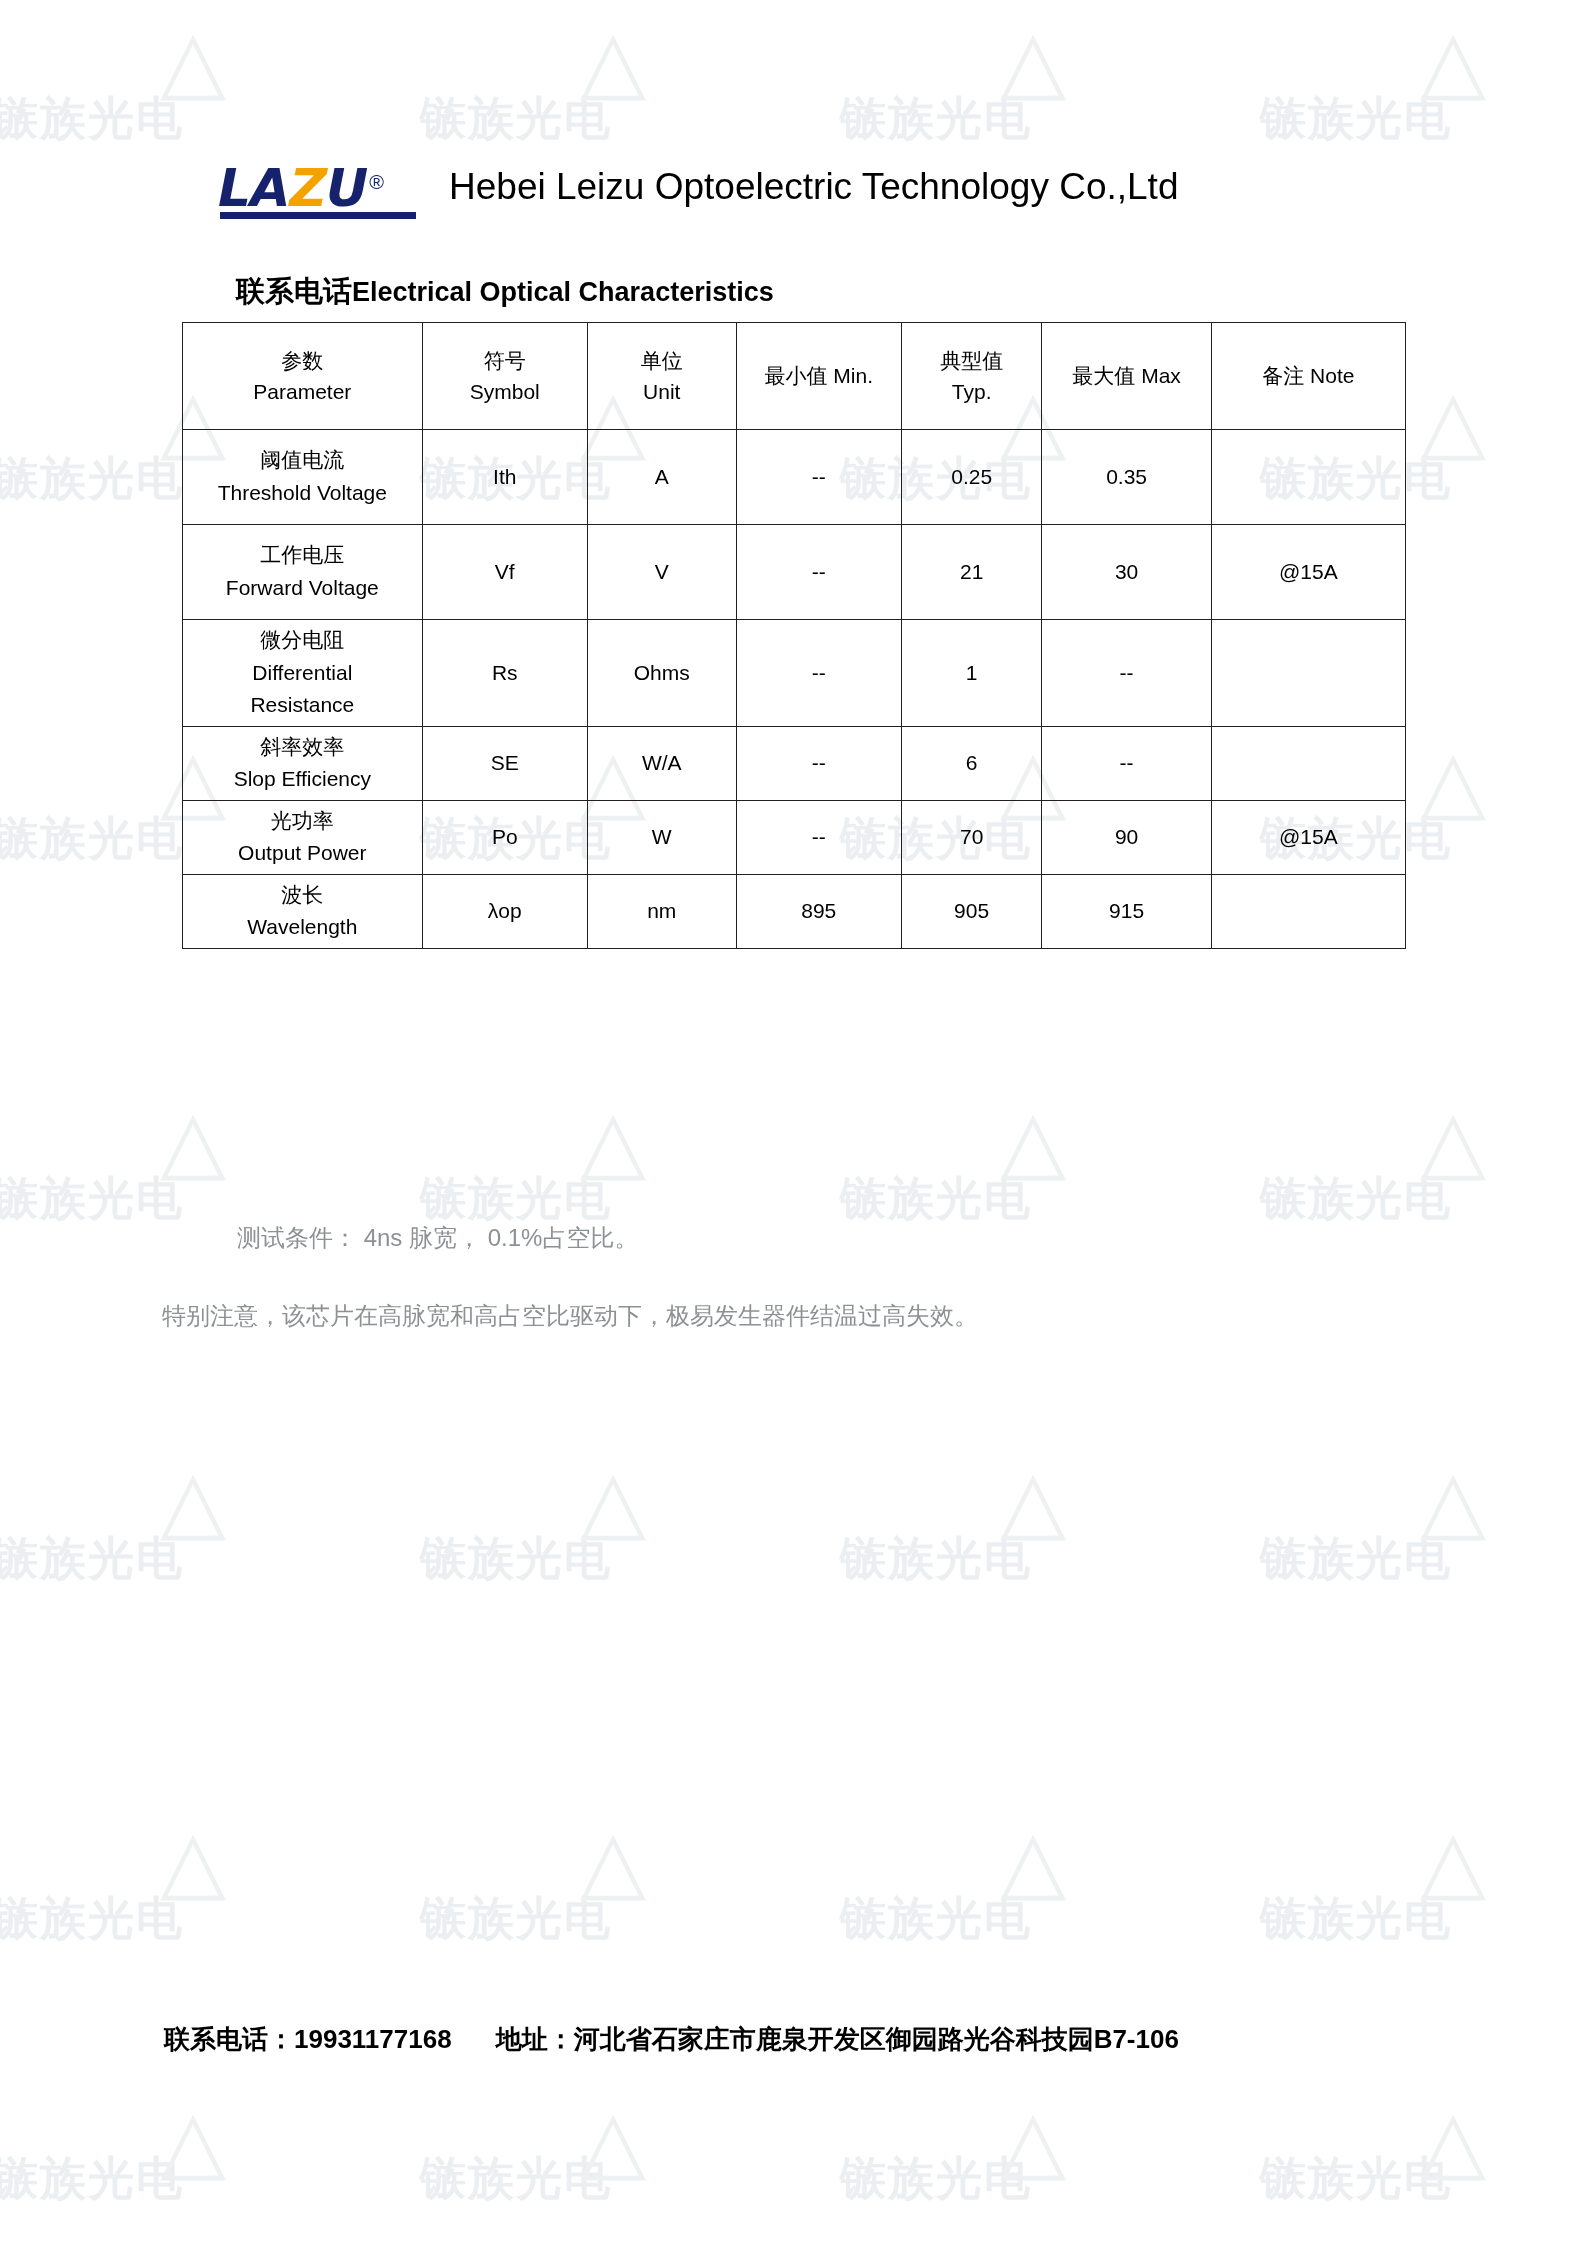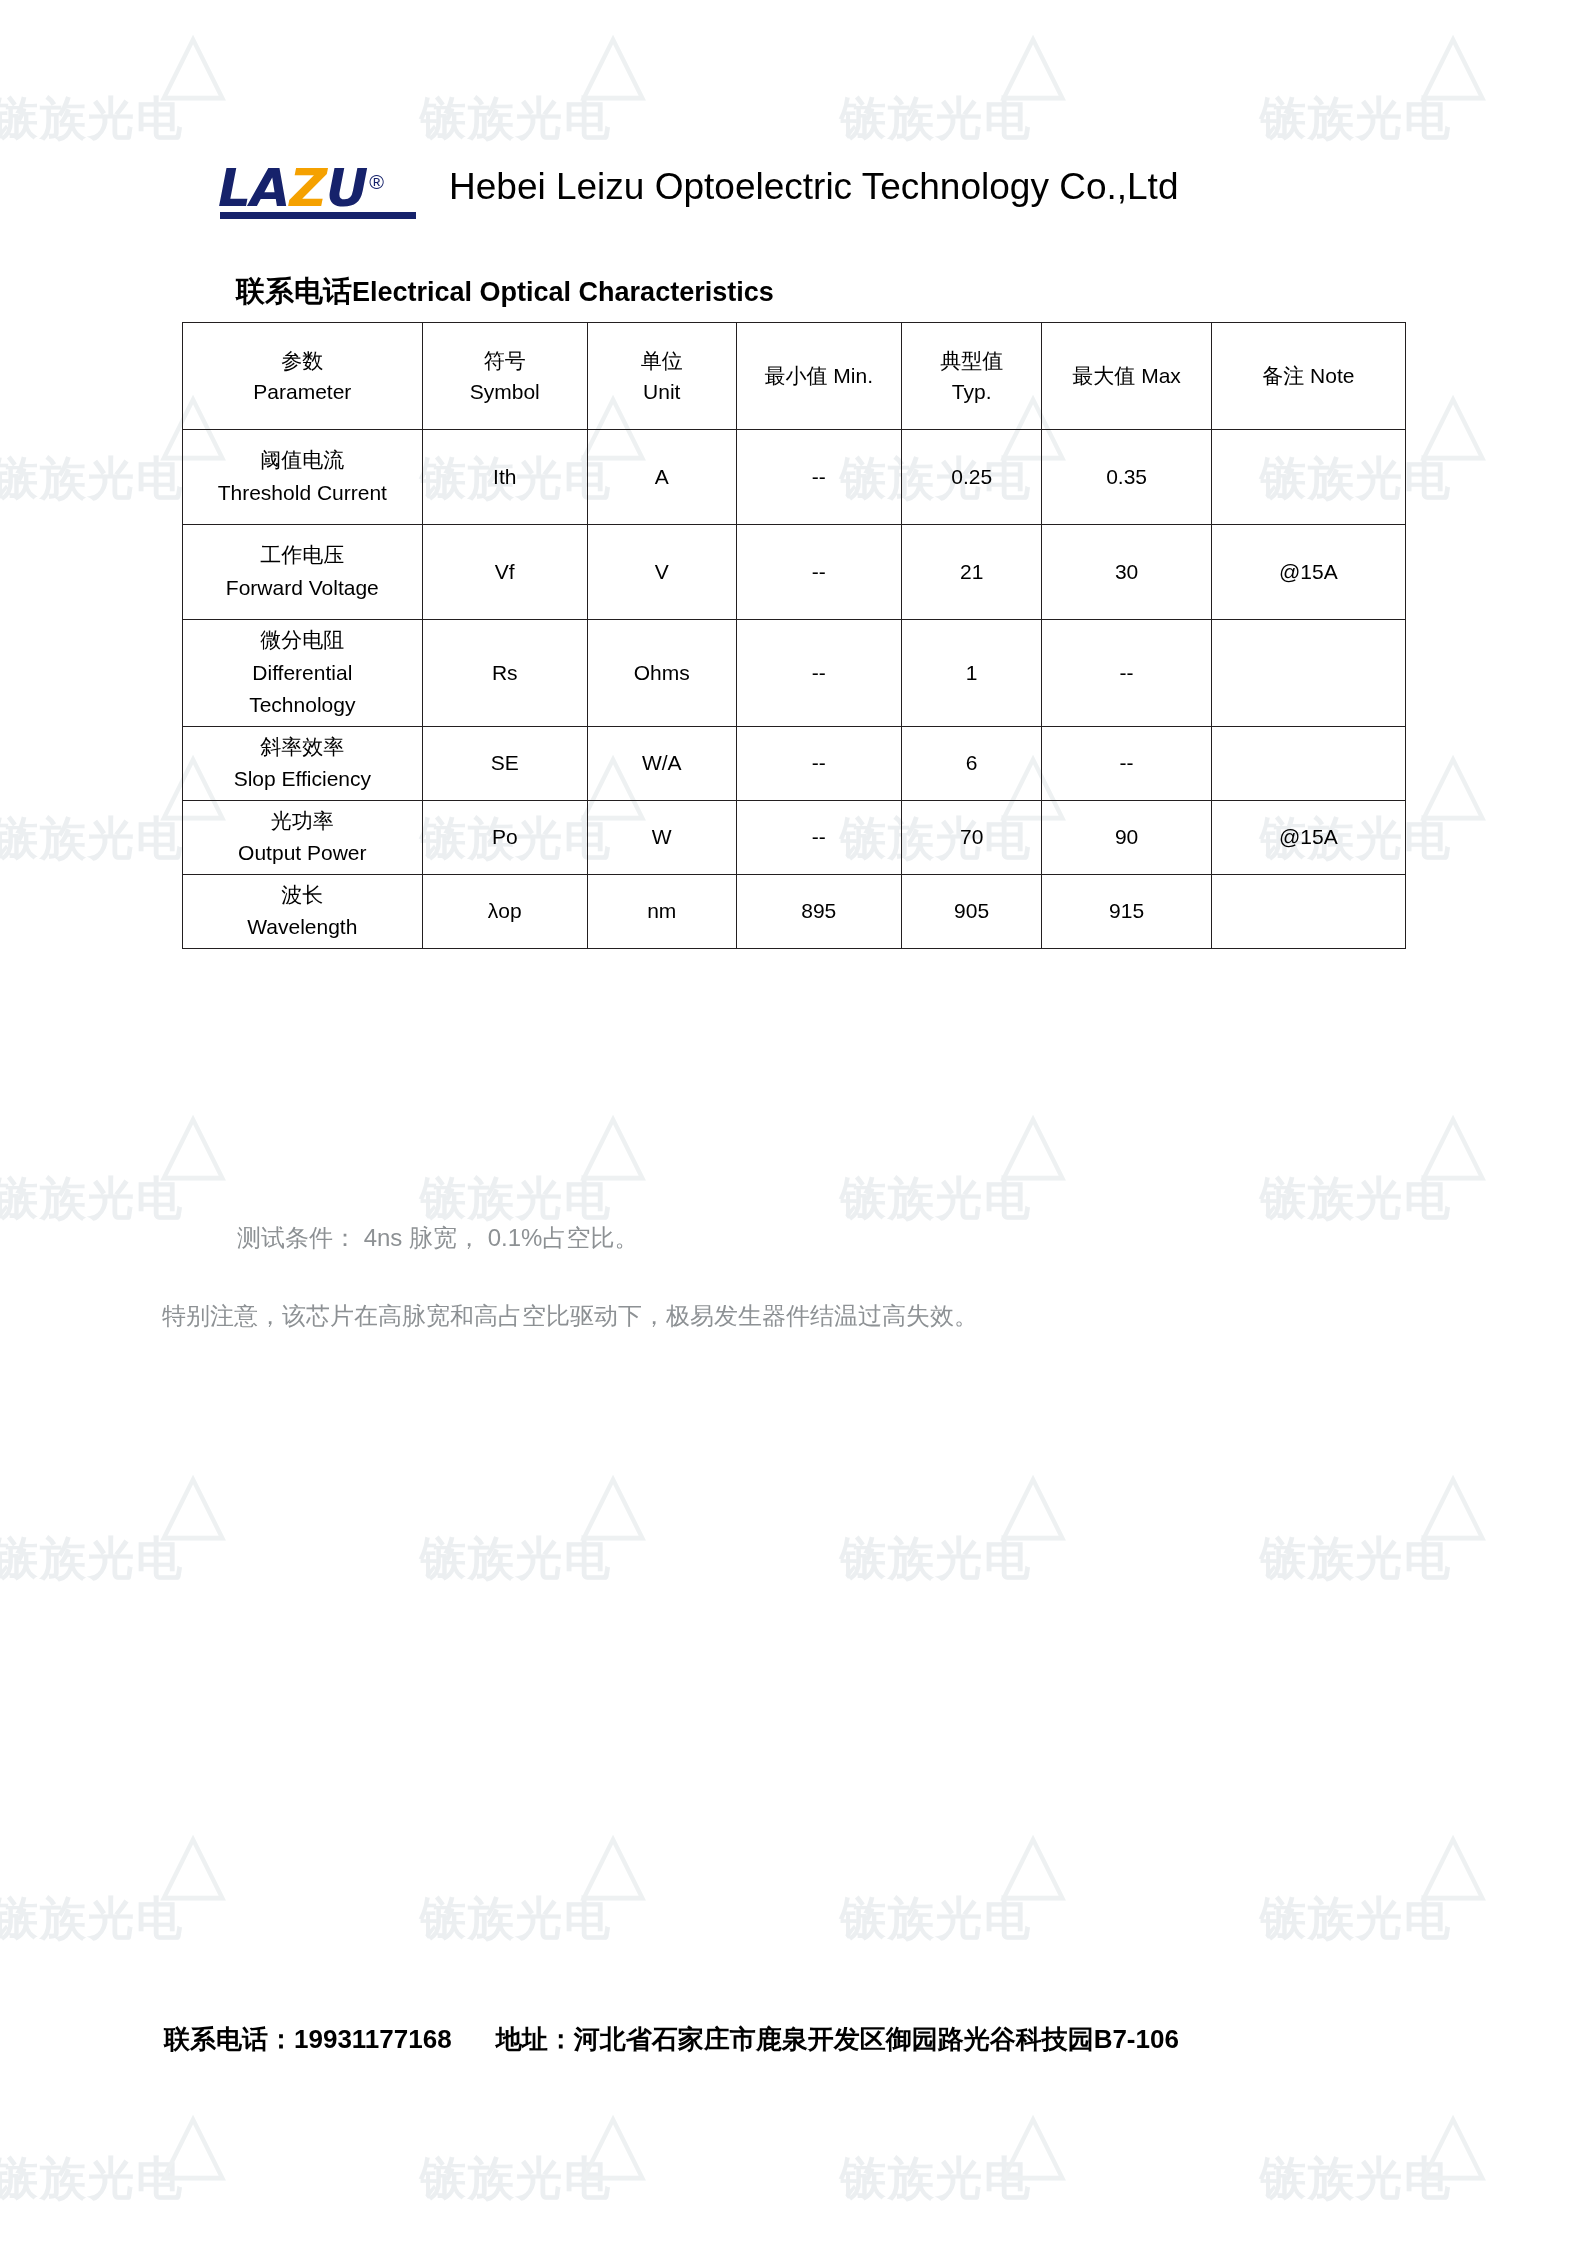--- a/index.html
+++ b/index.html
@@ -296,21 +296,21 @@
         <td>
           <span class="cell-cn">备注 Note</span>
         </td>
       </tr>
     </thead>
     <tbody>
 
       <tr class="r-tall">
         <td>
           <span class="cell-cn">阈值电流</span>
-          <span class="cell-en">Threshold Current</span>
+          <span class="cell-en">Threshold Voltage</span>
         </td>
         <td>Ith</td>
         <td>A</td>
         <td>--</td>
         <td>0.25</td>
         <td>0.35</td>
         <td></td>
       </tr>
 
       <tr class="r-tall">
@@ -323,21 +323,21 @@
         <td>--</td>
         <td>21</td>
         <td>30</td>
         <td>@15A</td>
       </tr>
 
       <tr class="r-three">
         <td>
           <span class="cell-cn">微分电阻</span>
           <span class="cell-en">Differential</span>
-          <span class="cell-en">Technology</span>
+          <span class="cell-en">Resistance</span>
         </td>
         <td>Rs</td>
         <td>Ohms</td>
         <td>--</td>
         <td>1</td>
         <td>--</td>
         <td></td>
       </tr>
 
       <tr class="r-short">

